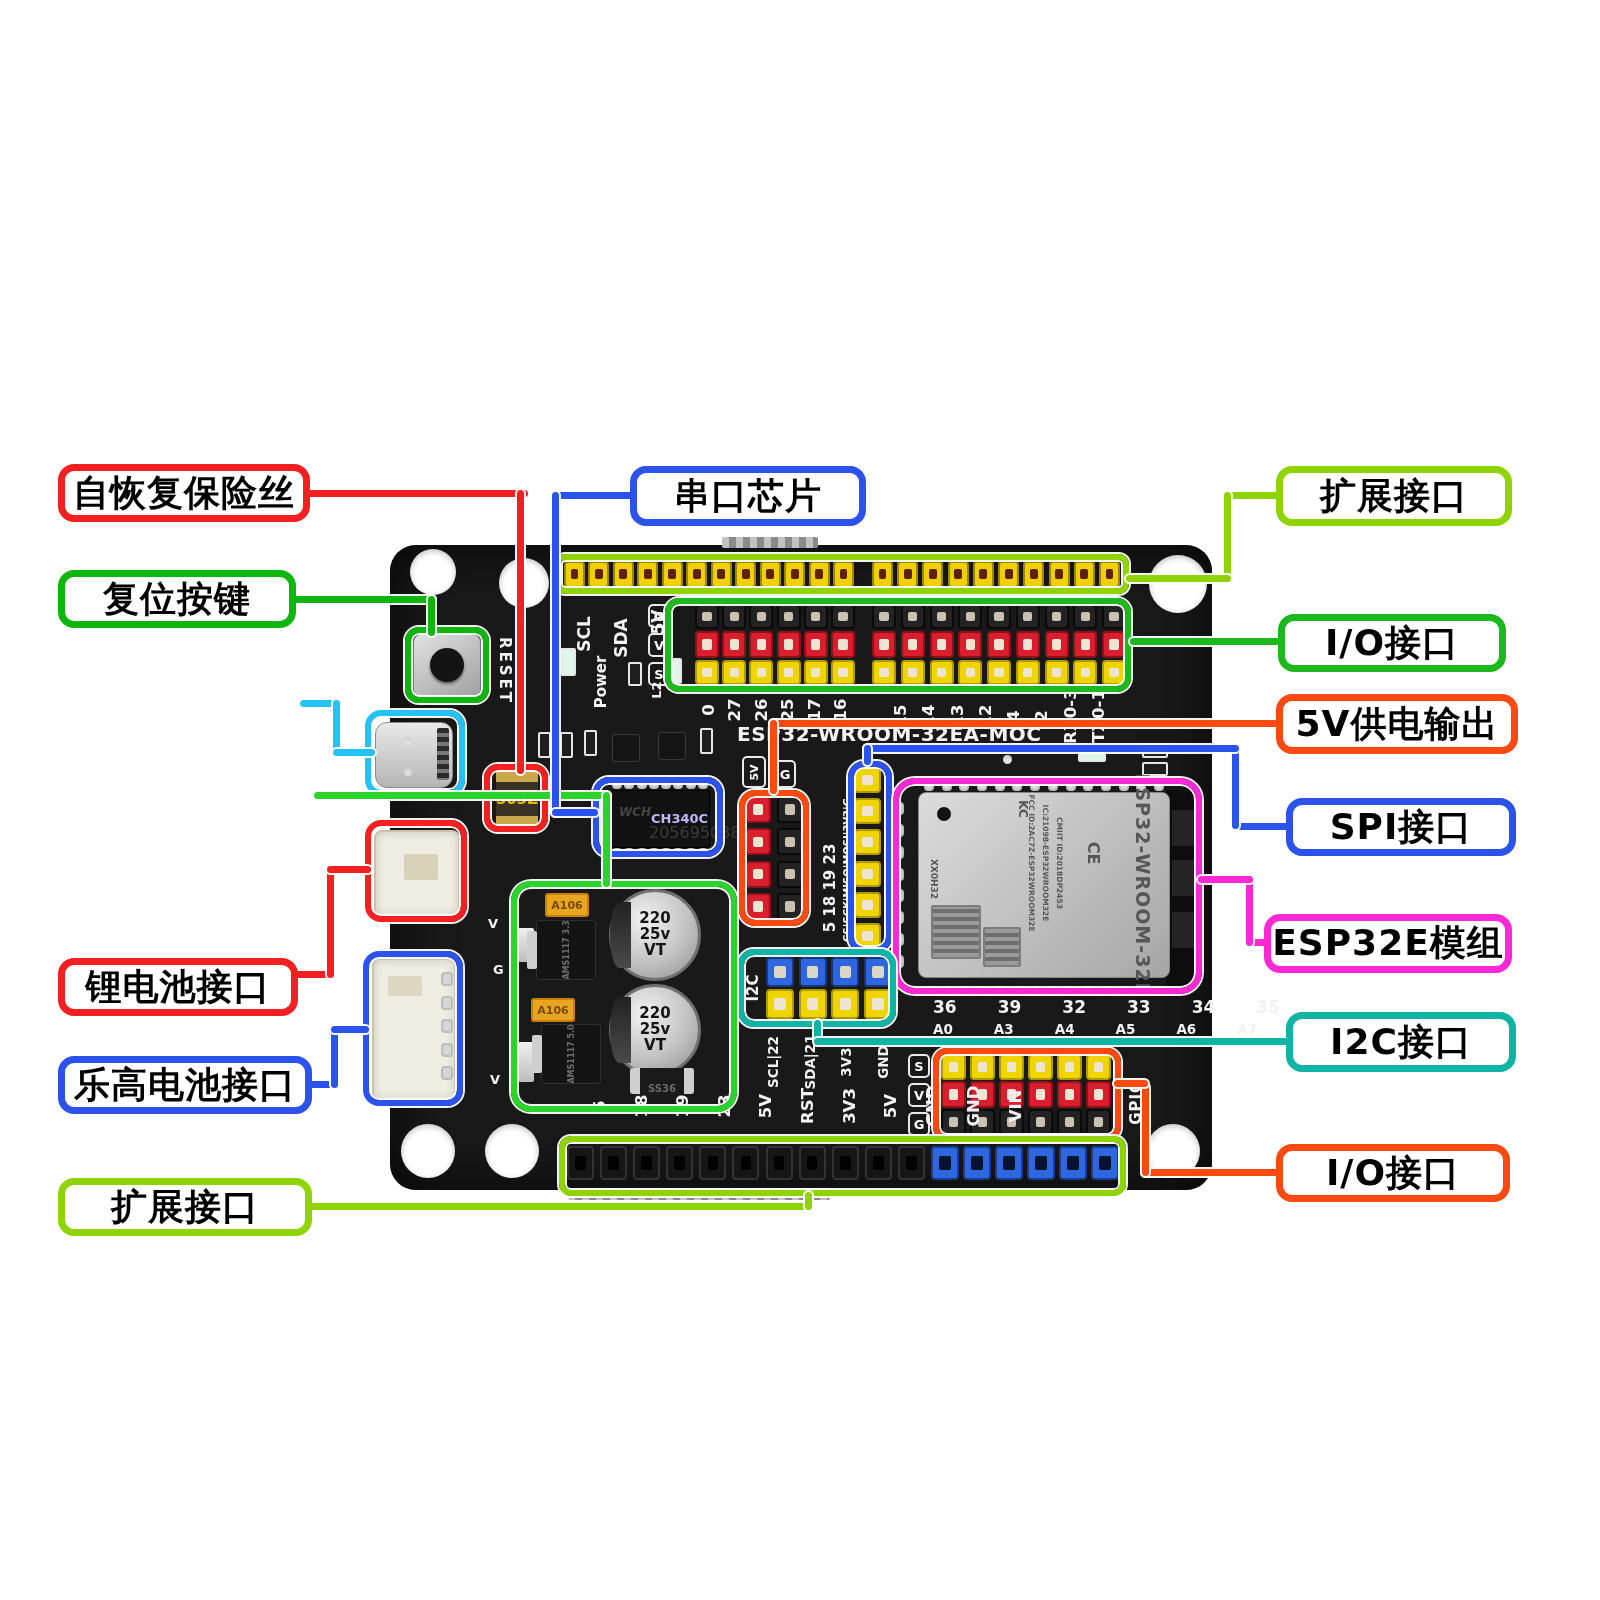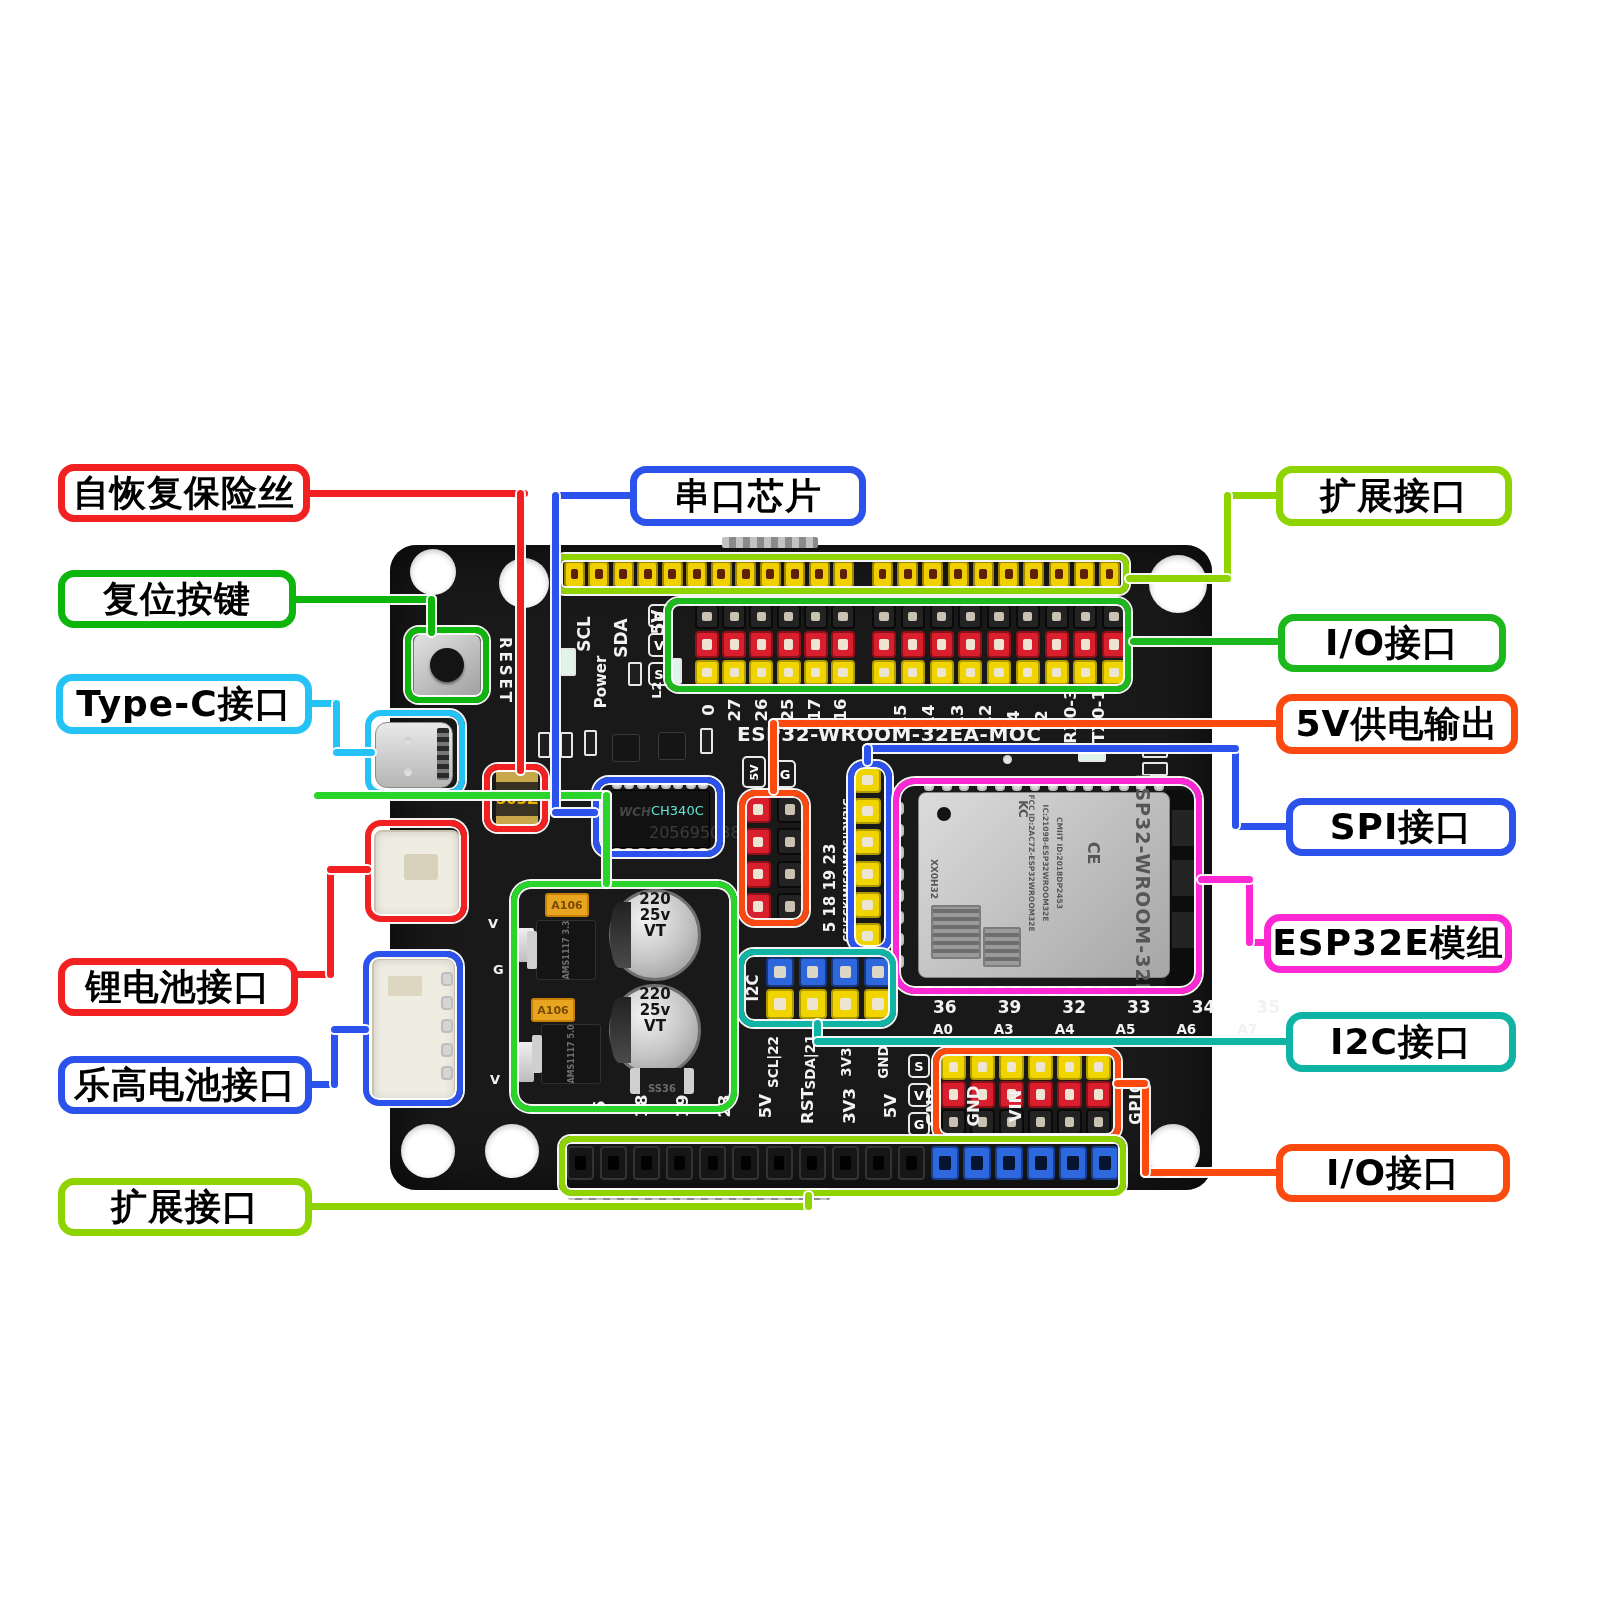--- a/index.html
+++ b/index.html
@@ -33,21 +33,21 @@
   .hnums{position:absolute;display:flex;justify-content:space-between;gap:41px;}
   .hnums>span{color:#f2f2f2;font-weight:700;}
   .pinbox{position:absolute;border:2px solid #e9e9e9;border-radius:5px;color:#fff;display:flex;align-items:center;justify-content:center;font-weight:700;font-size:13px;box-sizing:border-box;}
   .pincol{position:absolute;display:flex;flex-direction:column;justify-content:space-between;}
   .pincol>span{width:22px;height:24px;border:2px solid #e9e9e9;border-radius:5px;color:#fff;display:flex;align-items:center;justify-content:center;font-weight:700;font-size:13px;box-sizing:border-box;}
   .smd{position:absolute;background:#1e1e1e;border:2px solid #e6e6e6;border-radius:2px;box-sizing:border-box;}
   .led{position:absolute;background:#dff5ea;border:2px solid #e6e6e6;border-radius:2px;box-sizing:border-box;}
   .sot3{position:absolute;background:#151515;border:1px solid #3a3a3a;border-radius:3px;}
   .sot{position:absolute;background:#141414;border:1px solid #303030;border-radius:3px;}
   .sot::before{content:"";position:absolute;left:-10px;top:18%;width:10px;height:64%;background:#cfcfcf;border-radius:2px;}
-  .cap{position:absolute;width:92px;height:92px;border-radius:50%;background:radial-gradient(circle at 38% 32%,#f2f2f2,#c2c2c2 55%,#8d8d8d);border:3px solid #6f6f6f;display:flex;flex-direction:column;align-items:center;justify-content:flex-start;color:#141414;font-weight:800;line-height:1.05;box-sizing:border-box;}
+  .cap{position:absolute;width:92px;height:92px;border-radius:50%;background:radial-gradient(circle at 38% 32%,#f2f2f2,#c2c2c2 55%,#8d8d8d);border:3px solid #6f6f6f;display:flex;flex-direction:column;align-items:center;justify-content:center;color:#141414;font-weight:800;line-height:1.05;box-sizing:border-box;}
   .cap::before{content:"";position:absolute;left:-2px;top:12%;bottom:12%;width:24%;background:linear-gradient(#222,#4a4a4a);border-radius:46% 0 0 46%/50% 0 0 50%;}
   .cap span{position:relative;font-size:15px;}
   .ind{position:absolute;background:#e8a520;border:2px solid #c77f00;border-radius:3px;color:#7a4a00;font-size:11px;font-weight:700;display:flex;align-items:center;justify-content:center;box-sizing:border-box;}
   .dio{position:absolute;background:linear-gradient(90deg,#cfcfcf 0 10px,#1a1a1a 10px calc(100% - 10px),#cfcfcf calc(100% - 10px));border-radius:3px;display:flex;align-items:center;justify-content:center;color:#6a6a6a;font-size:10px;font-weight:700;}
   .smdw{position:absolute;background:linear-gradient(#efefef,#bdbdbd);border-radius:2px;}
   .qr{position:absolute;background-image:repeating-linear-gradient(0deg,#9a9a9a 0 4px,#6e6e6e 4px 8px),repeating-linear-gradient(90deg,rgba(255,255,255,.35) 0 4px,rgba(0,0,0,.25) 4px 8px);border:2px solid #7c7c7c;border-radius:2px;}
   .shieldtxt{color:#565656;font-weight:700;}
 </style>
 </head>
 <body>
@@ -195,21 +195,21 @@
       <div></div>
       <div></div>
       <div></div>
       <div></div>
       <div></div>
       <div></div>
       <div></div>
     </div>
   <div style="position:absolute;left:610px;top:790px;width:98px;height:56px;background:#121212;border:1px solid #000;border-radius:3px;">
     <span style="position:absolute;left:8px;top:14px;color:#454545;font-size:12px;font-style:italic;font-weight:700;">WCH</span>
-    <span style="position:absolute;left:40px;top:12px;color:#5eead4;font-size:13px;font-weight:400;">CH340C</span>
+    <span style="position:absolute;left:40px;top:20px;color:#c4b5fd;font-size:13px;font-weight:700;">CH340C</span>
     <span style="position:absolute;left:38px;top:32px;color:#3c3c3c;font-size:16px;">205695038</span>
   </div>
   <div class="row sp" style="left:612px;top:848px;width:96px;height:9px;">
       <div></div>
       <div></div>
       <div></div>
       <div></div>
       <div></div>
       <div></div>
       <div></div>
@@ -521,21 +521,20 @@
   <div class="seg" style="left:1246px;top:880px;width:7px;height:66px;background:#fb28d4;"></div>
   <div class="seg" style="left:1198px;top:876px;width:55px;height:7px;background:#fb28d4;"></div>
   <div class="seg" style="left:814px;top:1020px;width:7px;height:22px;background:#0fb4a4;"></div>
   <div class="seg" style="left:814px;top:1038px;width:476px;height:7px;background:#0fb4a4;"></div>
   <div class="seg" style="left:1142px;top:1169px;width:138px;height:7px;background:#fb4a10;"></div>
   <div class="seg" style="left:1142px;top:1084px;width:7px;height:92px;background:#fb4a10;"></div>
   <div class="seg" style="left:1114px;top:1080px;width:34px;height:7px;background:#fb4a10;"></div>
 
   <div class="lbl" style="left:58px;top:464px;width:252px;height:58px;border-color:#f22020;">自恢复保险丝</div>
   <div class="lbl" style="left:58px;top:570px;width:238px;height:58px;border-color:#0db50d;">复位按键</div>
-  <div class="lbl" style="left:56px;top:674px;width:256px;height:60px;border-color:#25c3f5;">Type-C接口</div>
   <div class="lbl" style="left:58px;top:946px;width:240px;height:58px;border-color:#f22020;margin-top:12px;">锂电池接口</div>
   <div class="lbl" style="left:58px;top:1056px;width:254px;height:58px;border-color:#2b52ea;">乐高电池接口</div>
   <div class="lbl" style="left:58px;top:1178px;width:254px;height:58px;border-color:#8fd400;">扩展接口</div>
   <div class="lbl" style="left:630px;top:466px;width:236px;height:60px;border-color:#2b52ea;">串口芯片</div>
   <div class="lbl" style="left:1276px;top:466px;width:236px;height:60px;border-color:#8fd400;">扩展接口</div>
   <div class="lbl" style="left:1278px;top:614px;width:228px;height:58px;border-color:#1db81d;">I/O接口</div>
   <div class="lbl" style="left:1276px;top:694px;width:242px;height:60px;border-color:#fb4a10;">5V供电输出</div>
   <div class="lbl" style="left:1286px;top:798px;width:230px;height:58px;border-color:#2b52ea;">SPI接口</div>
   <div class="lbl" style="left:1264px;top:914px;width:248px;height:59px;border-color:#fb28d4;">ESP32E模组</div>
   <div class="lbl" style="left:1286px;top:1012px;width:230px;height:60px;border-color:#0fb4a4;">I2C接口</div>

